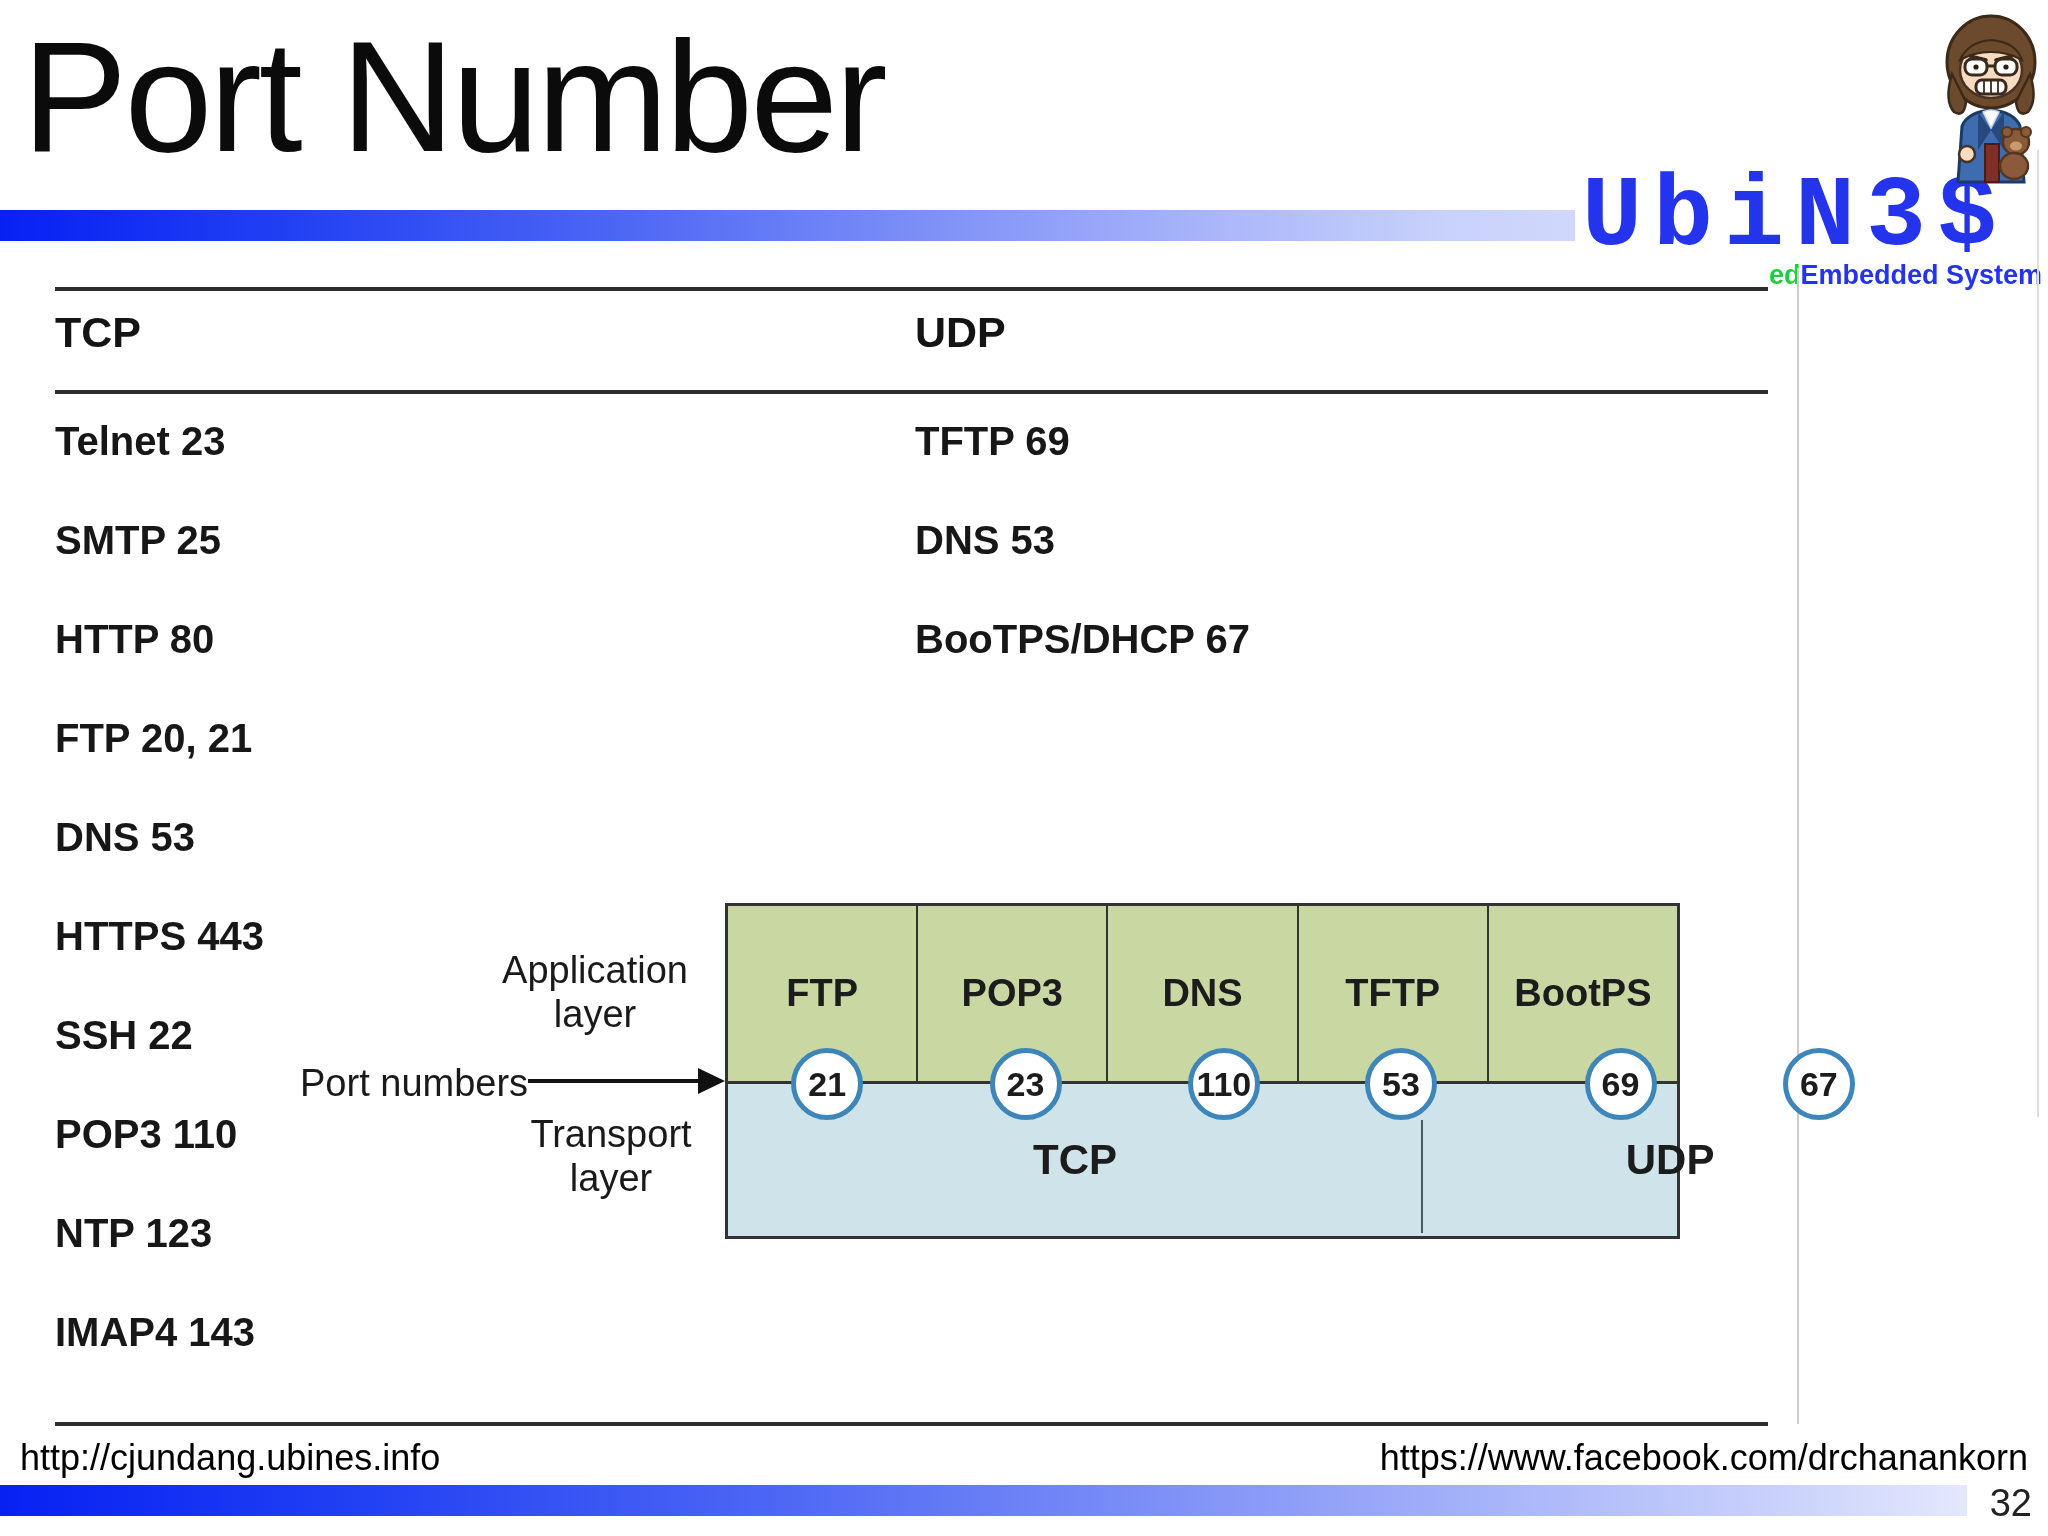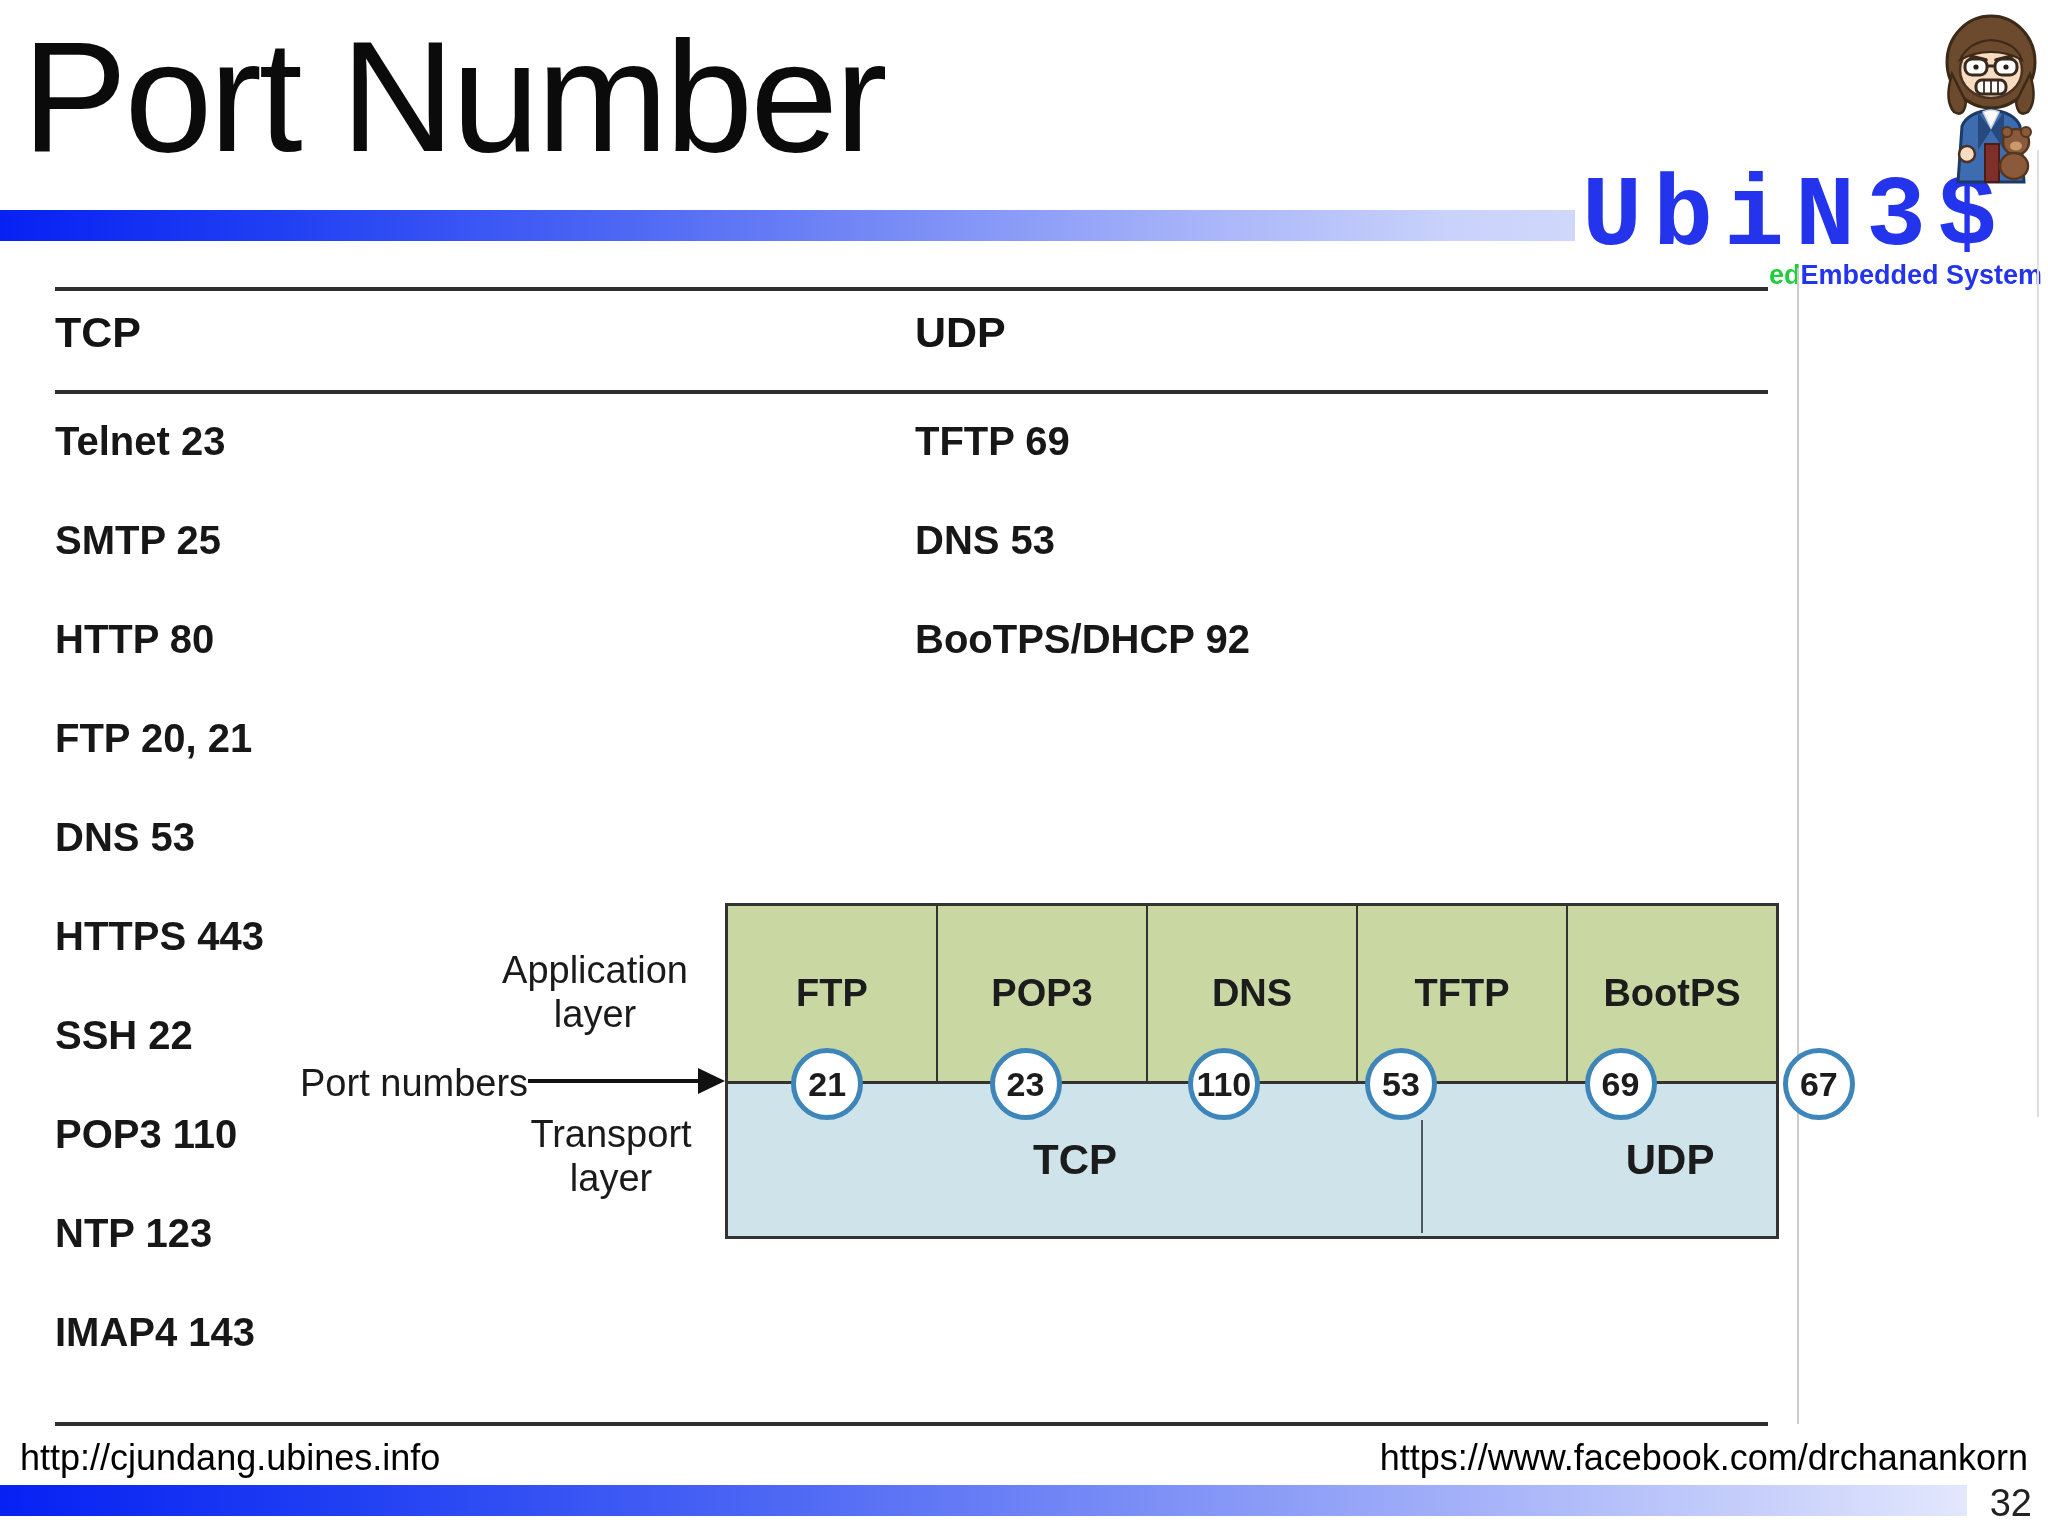--- a/index.html
+++ b/index.html
@@ -26,21 +26,21 @@
   .rule{position:absolute;left:55px;width:1713px;height:4px;background:#2e2e2e;}
   .rule.top{top:287px;} .rule.mid{top:390px;} .rule.bottom{top:1422px;}
   .th{position:absolute;top:308px;font-size:43px;font-weight:700;color:#141414;}
   .th.tcp{left:55px;} .th.udp{left:915px;}
   .col-rows{position:absolute;top:392px;display:flex;flex-direction:column;}
   .col-rows.tcp{left:55px;} .col-rows.udp{left:915px;}
   .col-rows .trow{height:99px;display:flex;align-items:center;font-size:40px;
                   font-weight:700;color:#171717;white-space:nowrap;}
 
   
-  .diagram{position:absolute;left:725px;top:903px;width:1054px;height:336px;
+  .diagram{position:absolute;left:725px;top:903px;width:955px;height:336px;
            border:3px solid #333;box-sizing:border-box;}
   .app-row{position:absolute;left:0;top:0;width:100%;height:178px;display:flex;
            border-bottom:3px solid #333;box-sizing:border-box;}
   .app-box{flex:1;display:flex;align-items:center;justify-content:center;
            border-right:2px solid #333;box-sizing:border-box;
            font-size:38px;font-weight:700;color:#1c1c1c;}
   .app-box:last-child{border-right:none;}
   .tr-row{position:absolute;left:0;top:178px;width:100%;height:152px;}
   .tr-section{position:absolute;top:0;height:100%;display:flex;align-items:center;
               justify-content:center;font-size:42px;font-weight:700;color:#1c1c1c;}
@@ -126,21 +126,21 @@
       <div class="trow">DNS 53</div>
       <div class="trow">HTTPS 443</div>
       <div class="trow">SSH 22</div>
       <div class="trow">POP3 110</div>
       <div class="trow">NTP 123</div>
       <div class="trow">IMAP4 143</div>
     </div>
   <div class="col-rows udp" id="udp-rows">
       <div class="trow">TFTP 69</div>
       <div class="trow">DNS 53</div>
-      <div class="trow">BooTPS/DHCP 92</div>
+      <div class="trow">BooTPS/DHCP 67</div>
     </div>
 
   <div class="side-label app-label">Application
 layer</div>
   <div class="side-label transport-label">Transport
 layer</div>
   <div class="portnum-label">Port numbers</div>
   <div class="arrow-line"></div>
   <div class="arrow-head"></div>
 

